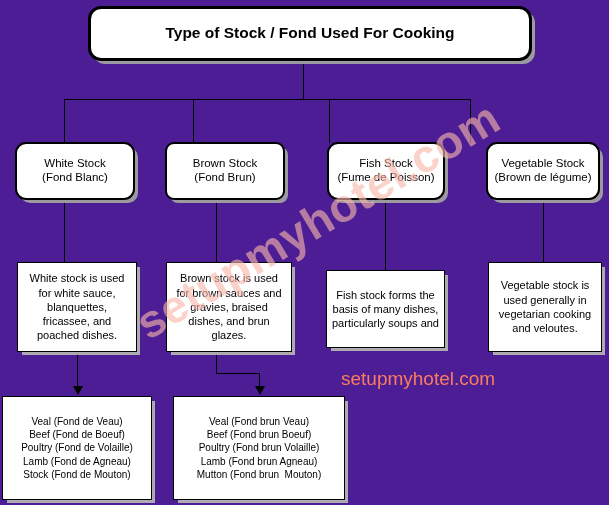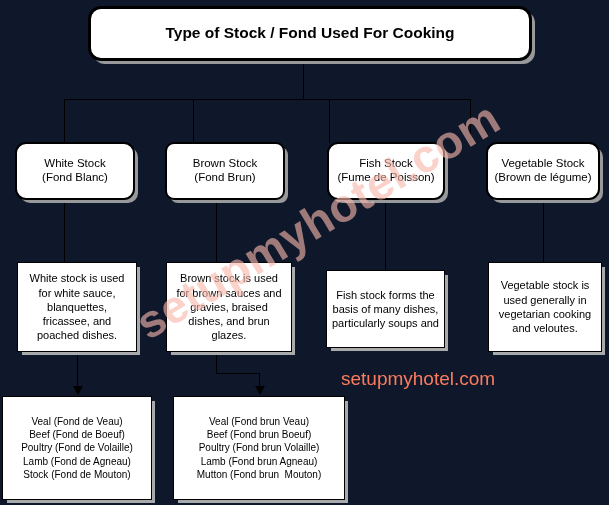--- a/index.html
+++ b/index.html
@@ -9,21 +9,21 @@
     background: #ffffff;
   }
   body {
     font-family: "Liberation Sans", sans-serif;
     -webkit-font-smoothing: antialiased;
   }
   #canvas {
     position: relative;
     width: 609px;
     height: 505px;
-    background: #0f172a;
+    background: #4c1d95;
     overflow: hidden;
   }
 
   
   .node {
     position: absolute;
     box-sizing: border-box;
     background: #ffffff;
     display: flex;
     align-items: center;

